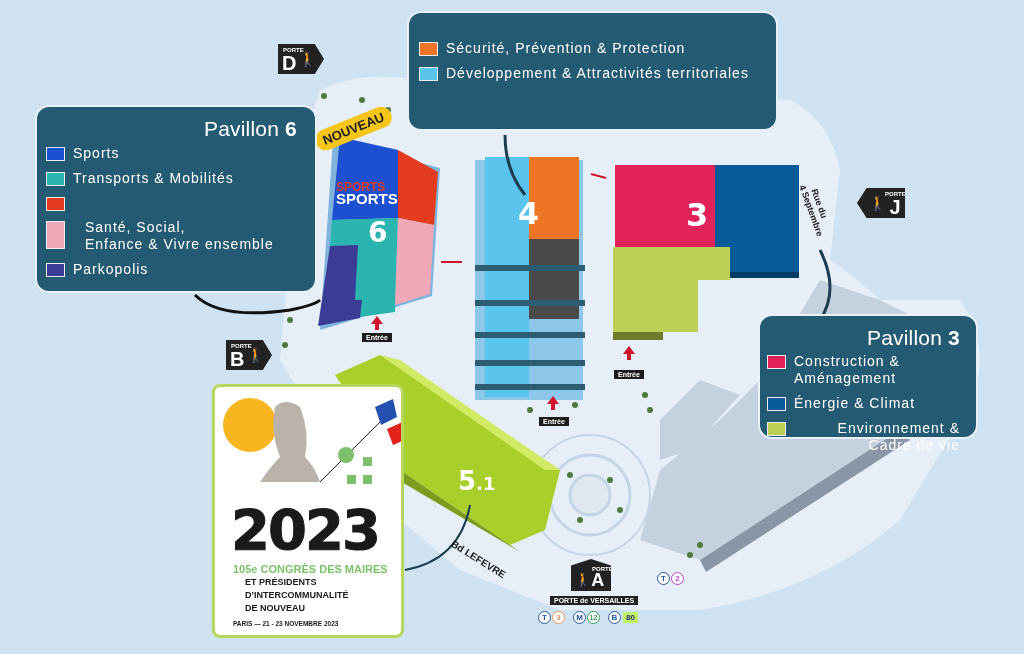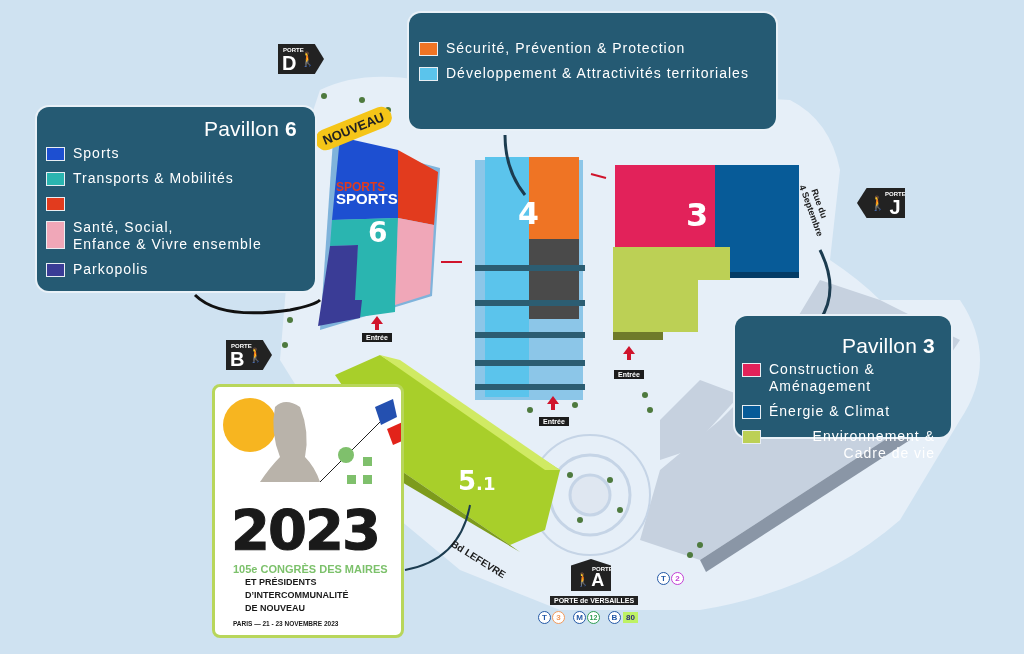--- a/index.html
+++ b/index.html
@@ -185,31 +185,31 @@
         <span class="sw" style="background:#1d4fd1;"></span>
         <span>Sports</span>
       </div>
     <div class="item" style="margin-top:8px;">
         <span class="sw" style="background:#2ab5b0;"></span>
         <span>Transports &amp; Mobilités</span>
       </div>
     <div class="item" style="margin-top:8px;">
         <span class="sw" style="background:#e23b1e;"></span>
       </div>
-    <div class="item" style="margin-top:8px;">
+    <div class="item" style="margin-top:8px;gap:12px;">
         <span class="sw tall" style="background:#f0a7b8;"></span>
         <span><span>Santé, Social,</span><br><span>Enfance &amp; Vivre ensemble</span></span>
       </div>
     <div class="item" style="margin-top:8px;">
         <span class="sw" style="background:#3a3c96;"></span>
         <span>Parkopolis</span>
       </div>
   </div>
 
-  <div class="legend" style="left:735px;top:316px;width:216px;height:121px;padding:18px 16px 0 7px;">
+  <div class="legend" style="left:760px;top:316px;width:216px;height:121px;padding:10px 16px 0 7px;">
     <div class="title"><span>Pavillon </span><b>3</b></div>
     <div class="item" style="margin-top:3px;">
         <span class="sw" style="background:#e2225a;"></span>
         <span>Construction &amp; Aménagement</span>
       </div>
     <div class="item" style="margin-top:8px;">
         <span class="sw" style="background:#075b98;"></span>
         <span>Énergie &amp; Climat</span>
       </div>
     <div class="item" style="margin-top:8px;text-align:right;">

